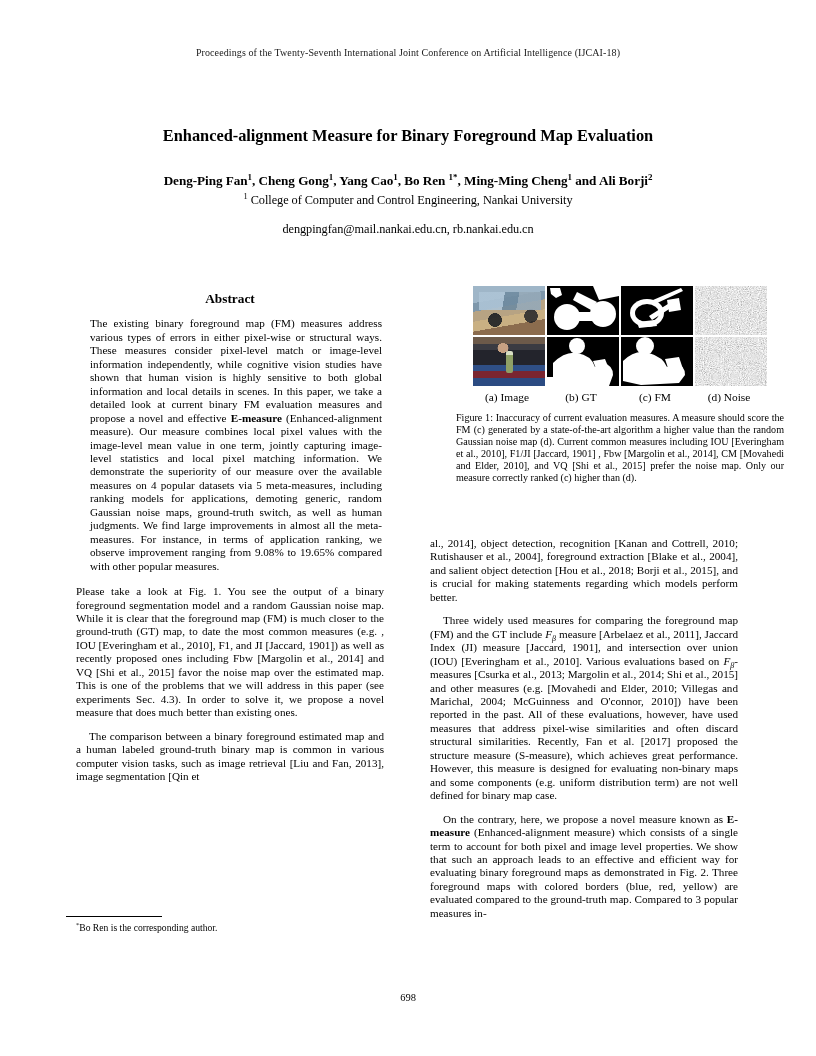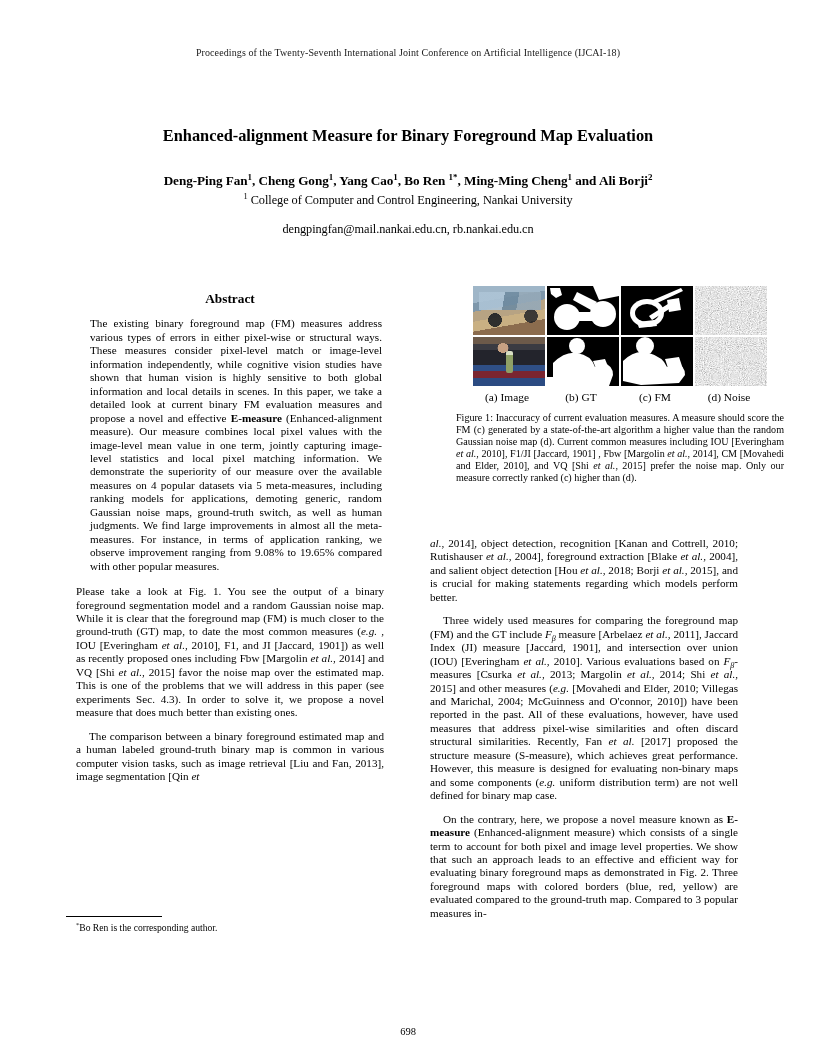--- a/index.html
+++ b/index.html
@@ -97,21 +97,21 @@
     font-size: 13.3px;
     font-weight: bold;
     margin: 23px 0 6px 0;
     text-align: left;
   }
   .section-head .num { display: inline-block; min-width: 20px; }
 
   p.body { margin: 10px; text-indent: 13px; }
   p.body.noindent { text-indent: 0; }
 
-  .it { font-style: italic; }
+  .it { }
   .bf { font-weight: bold; }
 
   
   .math { font-style: italic; font-family: "Liberation Serif", serif; }
   .sub { font-size: 0.72em; vertical-align: sub; line-height: 0; font-style: italic; }
 
   
   .footnote {
     position: absolute;
     left: 66px;
@@ -336,15 +336,15 @@
   </div>
 
   <div class="col col-right" style="top:527px;">
     <p class="body noindent"><span class="it">al.</span><span>, 2014], object detection, recognition [Kanan and Cottrell, 2010; Rutishauser </span><span class="it">et al.</span><span>, 2004], foreground extraction [Blake </span><span class="it">et al.</span><span>, 2004], and salient object detection [Hou </span><span class="it">et al.</span><span>, 2018; Borji </span><span class="it">et al.</span><span>, 2015], and is crucial for making statements regarding which models perform better.</span></p>
 
     <p class="body"><span>Three widely used measures for comparing the foreground map (FM) and the GT include </span><span class="math">F</span><span class="sub">β</span><span> measure [Arbelaez </span><span class="it">et al.</span><span>, 2011], Jaccard Index (JI) measure [Jaccard, 1901], and intersection over union (IOU) [Everingham </span><span class="it">et al.</span><span>, 2010]. Various evaluations based on </span><span class="math">F</span><span class="sub">β</span><span>-measures [Csurka </span><span class="it">et al.</span><span>, 2013; Margolin </span><span class="it">et al.</span><span>, 2014; Shi </span><span class="it">et al.</span><span>, 2015] and other measures (</span><span class="it">e.g.</span><span> [Movahedi and Elder, 2010; Villegas and Marichal, 2004; McGuinness and O'connor, 2010]) have been reported in the past. All of these evaluations, however, have used measures that address pixel-wise similarities and often discard structural similarities. Recently, Fan </span><span class="it">et al.</span><span> [2017] proposed the structure measure (S-measure), which achieves great performance. However, this measure is designed for evaluating non-binary maps and some components (</span><span class="it">e.g.</span><span> uniform distribution term) are not well defined for binary map case.</span></p>
 
     <p class="body"><span>On the contrary, here, we propose a novel measure known as </span><span class="bf">E-measure</span><span> (Enhanced-alignment measure) which consists of a single term to account for both pixel and image level properties. We show that such an approach leads to an effective and efficient way for evaluating binary foreground maps as demonstrated in Fig. 2. Three foreground maps with colored borders (blue, red, yellow) are evaluated compared to the ground-truth map. Compared to 3 popular measures in-</span></p>
   </div>
 
-  <div style="position:absolute;left:0;top:992px;width:816px;text-align:center;font-size:10.5px;margin-top:34px;">698</div>
+  <div style="position:absolute;left:0;top:992px;width:816px;text-align:center;font-size:10.5px;">698</div>
 
 </div>
 
 </body></html>

